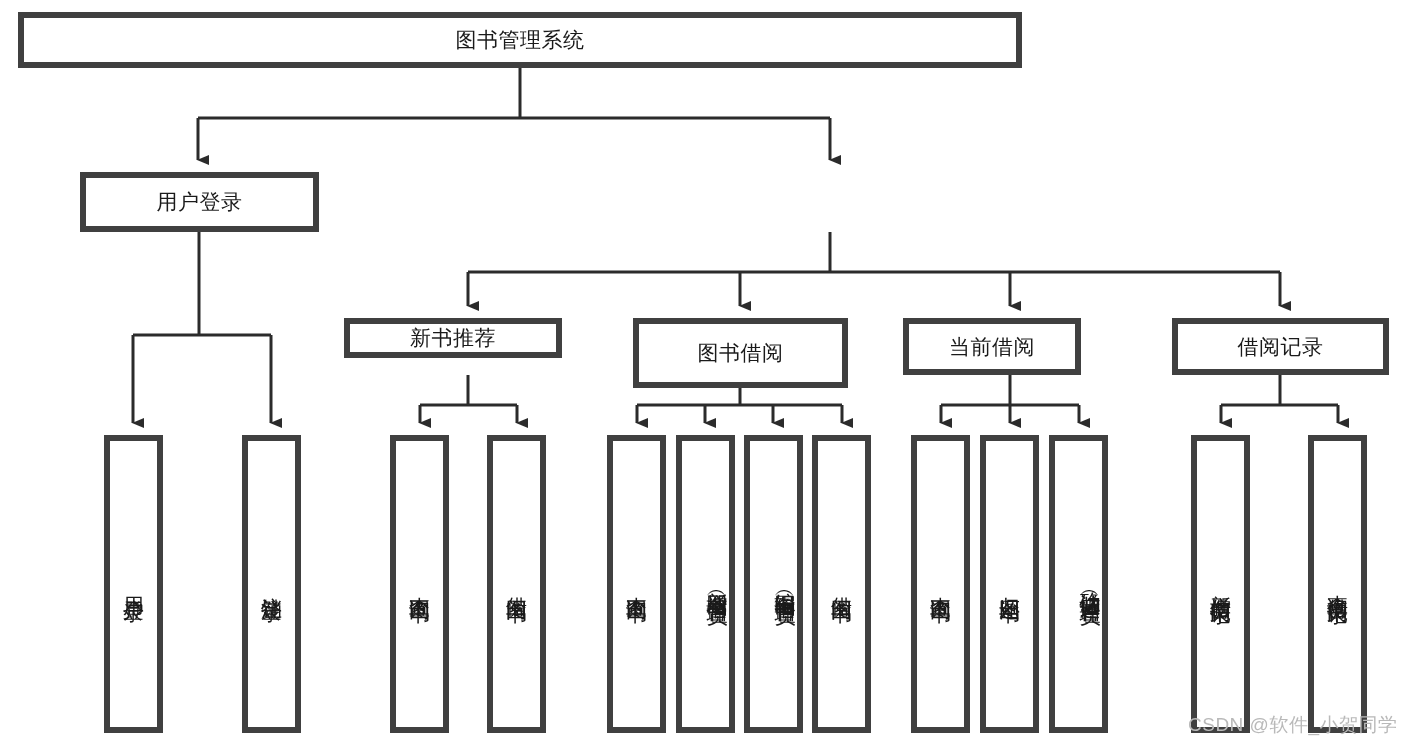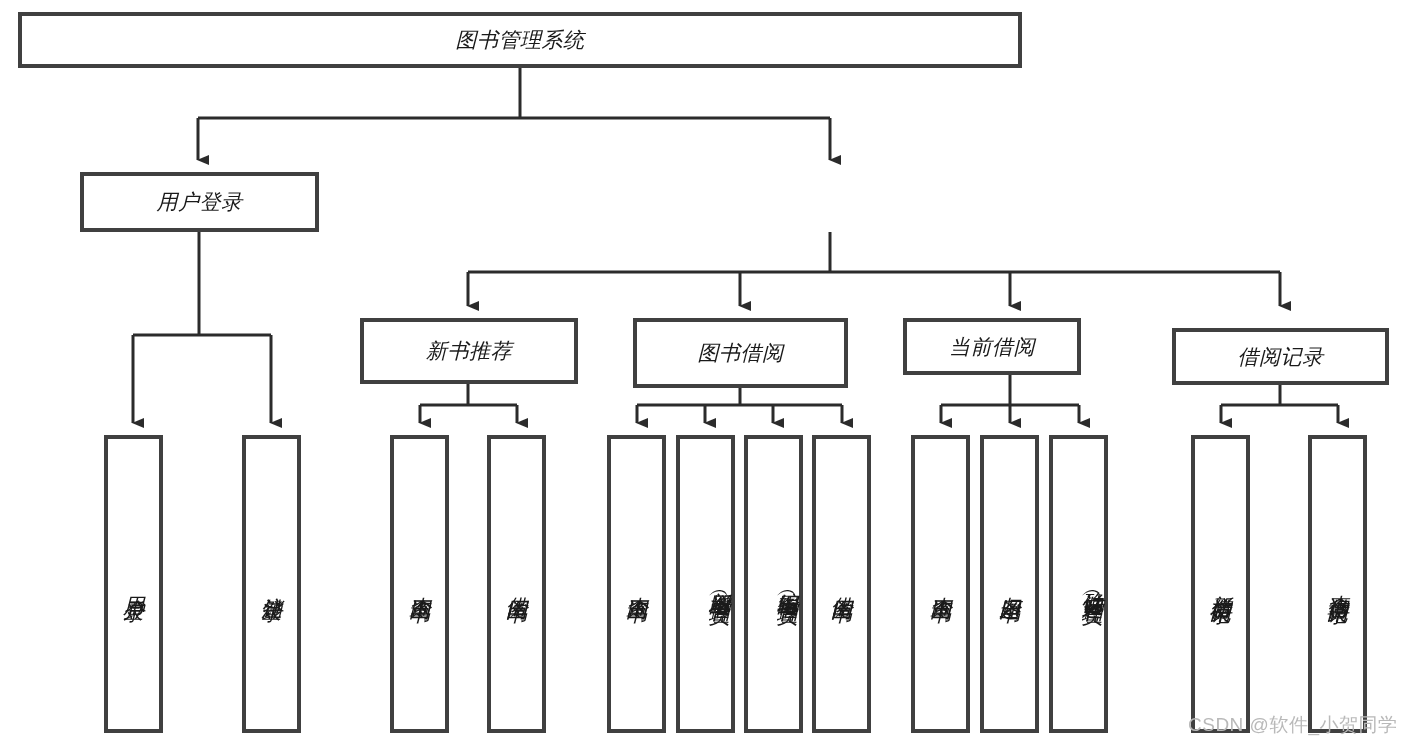--- a/index.html
+++ b/index.html
@@ -13,27 +13,26 @@
   #canvas {
     position: relative;
     width: 1405px;
     height: 747px;
     background: #ffffff;
     overflow: hidden;
   }
   .node {
     position: absolute;
     box-sizing: border-box;
-    border: 4px solid #404040;
+    border: 6px solid #404040;
     background: #ffffff;
     display: flex;
     align-items: center;
     justify-content: center;
     color: #1a1a1a;
-    font-style: italic;
   }
   .node.h {
     font-size: 21px;
     letter-spacing: 0.5px;
   }
   .node.v {
     writing-mode: vertical-rl;
     text-orientation: upright;
     font-size: 21px;
     letter-spacing: 2px;
@@ -117,24 +116,24 @@
       <path d="M1221,405 L1338,405"></path>
       <path d="M1221,405 L1221,423" marker-end="url(#arw)"></path>
       <path d="M1338,405 L1338,423" marker-end="url(#arw)"></path>
     </g>
   </svg>
 
   <div class="node h" style="left:18px; top:12px; width:1004px; height:56px;">图书管理系统</div>
 
   <div class="node h" style="left:80px; top:172px; width:239px; height:60px;">用户登录</div>
 
-  <div class="node h" style="left:360px; top:318px; width:218px; height:66px;text-align:right;">新书推荐</div>
+  <div class="node h" style="left:344px; top:318px; width:218px; height:40px;text-align:right;">新书推荐</div>
   <div class="node h" style="left:633px; top:318px; width:215px; height:70px;">图书借阅</div>
   <div class="node h" style="left:903px; top:318px; width:178px; height:57px;">当前借阅</div>
-  <div class="node h" style="left:1172px; top:328px; width:217px; height:57px;">借阅记录</div>
+  <div class="node h" style="left:1172px; top:318px; width:217px; height:57px;">借阅记录</div>
 
   <div class="node v mid" style="left:104px; top:435px; width:59px; height:298px;">用户登录</div>
   <div class="node v mid" style="left:242px; top:435px; width:59px; height:298px;">注销登录</div>
 
   <div class="node v mid" style="left:390px; top:435px; width:59px; height:298px;">查询图书</div>
   <div class="node v mid" style="left:487px; top:435px; width:59px; height:298px;">借阅图书</div>
 
   <div class="node v mid" style="left:607px; top:435px; width:59px; height:298px;">查询图书</div>
   <div class="node v" style="left:676px; top:435px; width:59px; height:298px;">新增图书（管理员）</div>
   <div class="node v" style="left:744px; top:435px; width:59px; height:298px;">编辑图书（管理员）</div>

